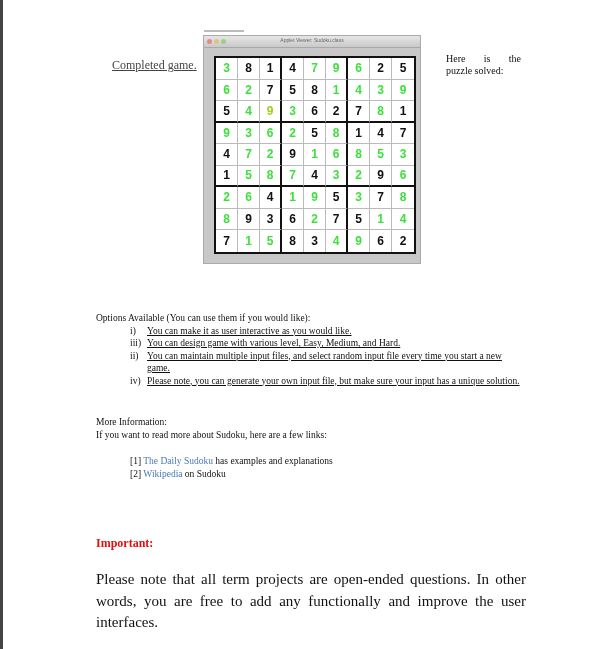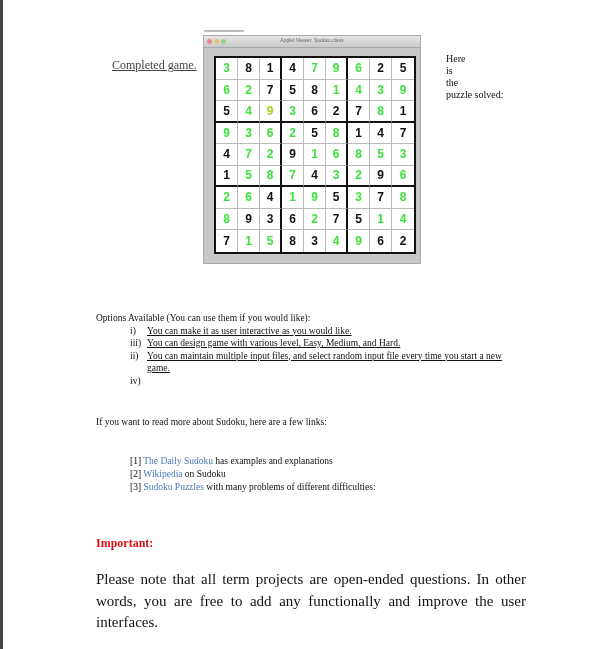--- a/index.html
+++ b/index.html
@@ -37,21 +37,21 @@
     font-family:"Liberation Sans", sans-serif; font-weight:bold; font-size:12px; color:#111;
   }
   .cell.given { color:#3ee03e; }
   .cell.hl { color:#9bd21a; }
   .cell.c3 { border-right:2px solid #111; }
   .cell.r3 { border-bottom:2px solid #111; }
   .side-text {
     position:absolute; left:446px; top:53px; width:75px; font-size:10px; line-height:12px;
     text-align:justify; text-align-last:left;
   }
-  .side-text .l1 { display:flex; justify-content:space-between;flex-direction:column; }
+  .side-text .l1 { display:flex; justify-content:space-between; }
   .options { position:absolute; left:96px; top:312px; font-size:9.5px; line-height:12.5px; width:430px; }
   .opt-list { margin:0; padding:0; list-style:none; }
   .opt-item { display:flex; padding-left:34px; }
   .opt-num { width:17px; flex:none; }
   .opt-text { flex:1;text-decoration:underline; }
   .more { position:absolute; left:96px; top:416px; font-size:9.5px; line-height:12.5px; }
   .links { position:absolute; left:130px; top:455px; font-size:9.5px; line-height:13px; }
   .link { color:#4a78b5; }
   .important {
     position:absolute; left:96px; top:536px; font-size:12px; font-weight:bold; color:#e01010;
@@ -181,37 +181,35 @@
     <li class="opt-item">
       <span class="opt-num">iii)</span>
       <span class="opt-text">You can design game with various level, Easy, Medium, and Hard.</span>
     </li>
     <li class="opt-item">
       <span class="opt-num">ii)</span>
       <span class="opt-text">You can maintain multiple input files, and select random input file every time you start a new game.</span>
     </li>
     <li class="opt-item">
       <span class="opt-num">iv)</span>
+      <span class="opt-text">Please note, you can generate your own input file, but make sure your input has a unique solution.</span>
     </li>
   </ul>
 </div>
 
 <div class="more">
+  <div>More Information:</div>
   <div>If you want to read more about Sudoku, here are a few links:</div>
 </div>
 
 <div class="links">
   <div>
     <span>[1]</span>
     <span class="link">The Daily Sudoku</span><span> has examples and explanations</span>
   </div>
   <div>
     <span>[2]</span>
     <span class="link">Wikipedia</span><span> on Sudoku</span>
   </div>
-  <div>
-    <span>[3]</span>
-    <span class="link">Sudoku Puzzles</span><span> with many problems of different difficulties:</span>
-  </div>
 </div>
 
 <div class="important">Important:</div>
 <div class="note">Please note that all term projects are open-ended questions. In other words, you are free to add any functionally and improve the user interfaces.</div>
 
 </body></html>

